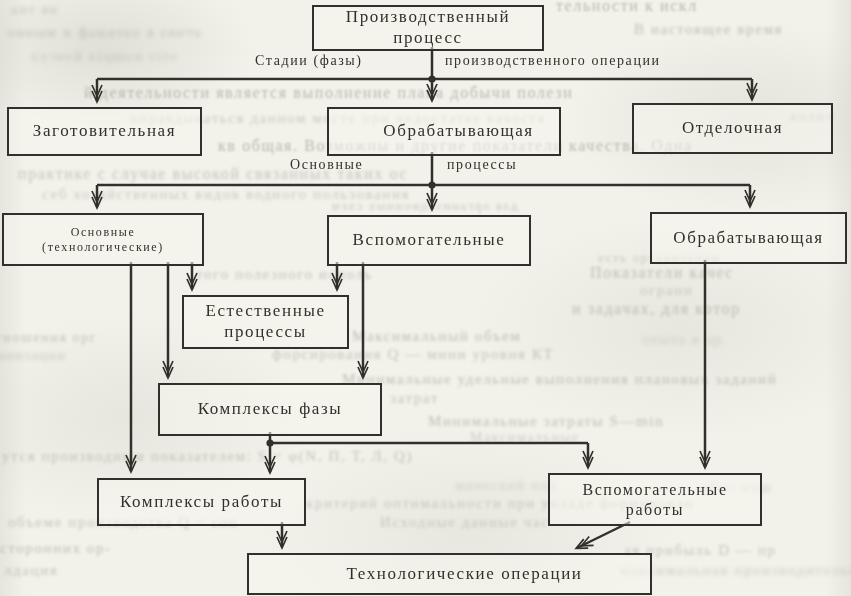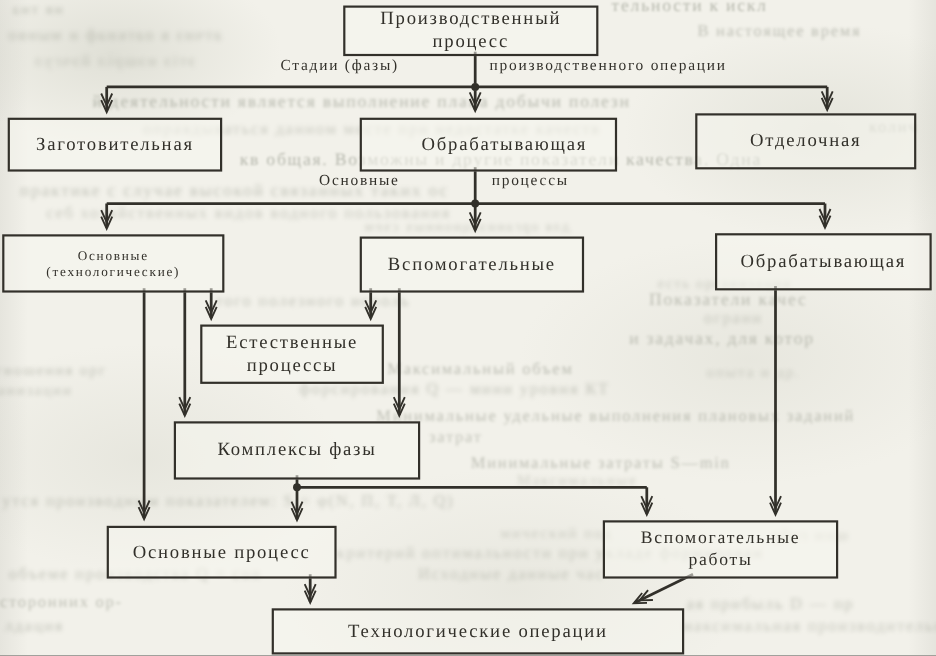--- a/index.html
+++ b/index.html
@@ -35,21 +35,21 @@
   .n-zagot   {left:7px;  top:107px;width:191px;height:45px;}
   .n-obrab   {left:327px;top:107px;width:201px;height:45px;padding-left:29px;}
   .n-otdel   {left:632px;top:103px;width:197px;height:47px;}
   .n-osn     {left:2px;  top:213px;width:198px;height:49px;font-size:12px;}
   .n-vspom   {left:327px;top:215px;width:200px;height:47px;}
   .n-obsluzh {left:650px;top:212px;width:193px;height:48px;}
   .n-estestv {left:182px;top:295px;width:163px;height:50px;}
   .n-kompleks{left:158px;top:383px;width:220px;height:49px;}
   .n-osnrab  {left:97px; top:478px;width:205px;height:44px;}
   .n-vsprab  {left:548px;top:473px;width:210px;height:49px;font-size:16px;}
-  .n-tehop   {left:247px;top:553px;width:371px;height:38px;}
+  .n-tehop   {left:247px;top:553px;width:371px;height:38px;padding-left:30px;}
   .l-stages-left {left:255px;top:53px;}
   .l-stages-right{left:445px;top:53px;}
   .l-partial-left {left:290px;top:157px;}
   .l-partial-right{left:447px;top:157px;}
 </style>
 </head>
 <body>
 
 <div class="page">
 
@@ -150,19 +150,19 @@
 
   <div class="box n-osn">Основные
 (технологические)</div>
   <div class="box n-vspom">Вспомогательные</div>
   <div class="box n-obsluzh">Обрабатывающая</div>
 
   <div class="box n-estestv">Естественные
 процессы</div>
   <div class="box n-kompleks">Комплексы фазы</div>
 
-  <div class="box n-osnrab">Основные процесс</div>
+  <div class="box n-osnrab">Комплексы работы</div>
   <div class="box n-vsprab">Вспомогательные
 работы</div>
 
   <div class="box n-tehop">Технологические операции</div>
 
 </div>
 
 </body></html>

